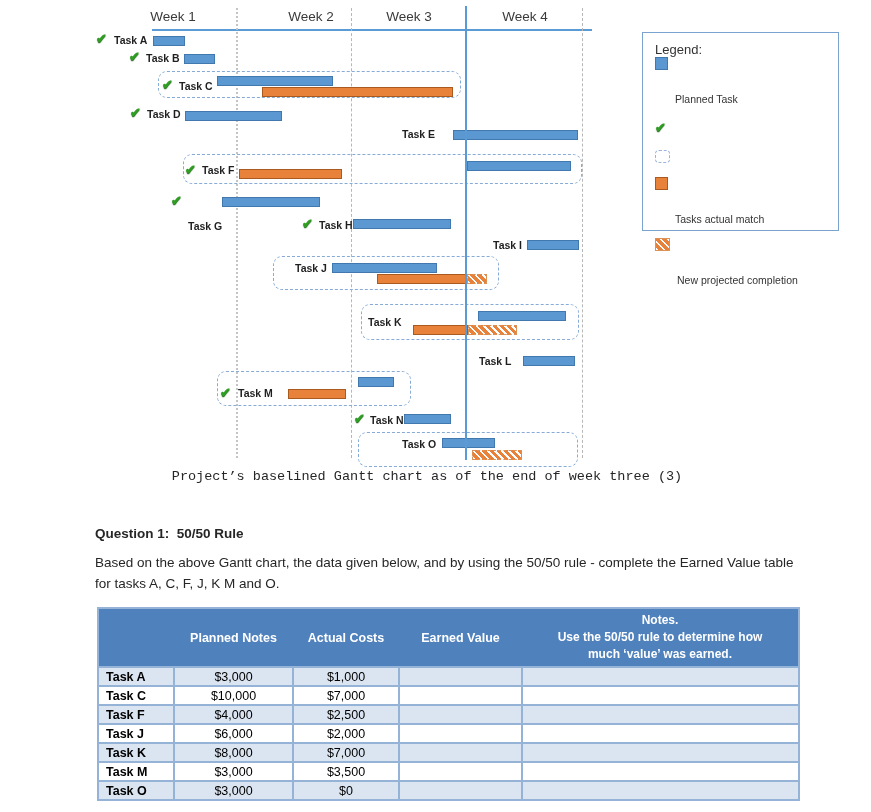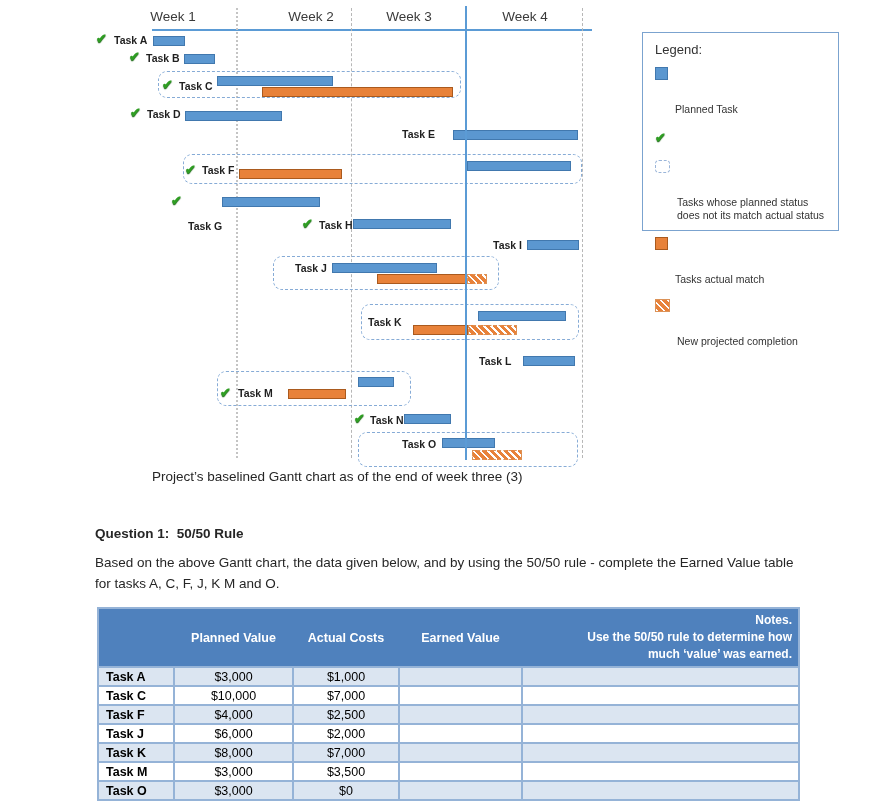--- a/index.html
+++ b/index.html
@@ -14,25 +14,25 @@
   .gridline.dotted{border-left:2px dotted #c4c4c4;}
   .nowline{position:absolute;left:465px;top:6px;width:2px;height:454px;background:#5b9bd5;z-index:6;}
   .week-label{position:absolute;top:9px;transform:translateX(-50%);font-size:13.5px;color:#3a3a3a;white-space:nowrap;z-index:2;text-align:center;}
   .mismatch-box{position:absolute;border:1.5px dashed #86abd6;border-radius:9px;background:transparent;z-index:2;box-sizing:border-box;}
   .bar{position:absolute;height:10px;box-sizing:border-box;z-index:4;}
   .bar.planned{background:#5b97d0;border:1px solid #4178ae;}
   .bar.actual{background:#e8823a;border:1px solid #aa5a1e;}
   .bar.projected{background:repeating-linear-gradient(45deg,#ffffff 0 2px,#e8823a 2px 5px);border:1px dashed #dc9257;}
   .task-label{position:absolute;font-size:10.5px;font-weight:700;color:#1f1f1f;white-space:nowrap;z-index:5;}
   .check{position:absolute;font-size:13px;font-weight:700;color:#2f9e23;text-shadow:0 1px 1px #1a6314;z-index:5;line-height:13px;}
-  .caption{position:absolute;left:152px;top:469px;width:550px;font-size:13.5px;color:#262626;}
+  .caption{position:absolute;left:152px;top:469px;width:550px;text-align:center;font-size:13.5px;color:#262626;font-family:Liberation Mono, monospace;}
   
   .legend{position:absolute;left:642px;top:32px;width:197px;height:199px;box-sizing:border-box;
     border:1.5px solid #7ba3cf;background:#fff;padding:9px 8px 8px 12px;z-index:7;}
-  .legend-title{font-size:13px;color:#333;margin-bottom:10px;}
+  .legend-title{font-size:13px;color:#333;}
   .legend-item{display:flex;gap:7px;align-items:flex-start;font-size:10.5px;color:#333;line-height:1.3;}
   .legend-item .txt{white-space:pre-line;margin-top:36px;}
   .swatch{width:13px;height:13px;flex:0 0 auto;box-sizing:border-box;}
   .swatch.sw-planned{background:#5b97d0;border:1px solid #4178ae;}
   .swatch.sw-actual{background:#e8823a;border:1px solid #aa5a1e;}
   .swatch.sw-projected{background:repeating-linear-gradient(45deg,#ffffff 0 2px,#e8823a 2px 5px);border:1px solid #dc9257;width:15px;}
   .swatch.sw-dashed{width:15px;border:1.5px dashed #9ab5d9;border-radius:4px;background:#fff;}
   .check-inline{font-size:13px;font-weight:700;color:#2f9e23;text-shadow:0 1px 1px #1a6314;flex:0 0 auto;line-height:13px;}
   .mb14{margin-bottom:14px;} .mb16{margin-bottom:16px;} .mb12{margin-bottom:12px;}
   
@@ -40,21 +40,21 @@
   .q-body{position:absolute;left:95px;top:552px;font-size:13.5px;color:#262626;line-height:21px;}
   .q-body div{white-space:nowrap;}
   
   .ev-table{position:absolute;left:97px;top:607px;width:701px;border-collapse:collapse;table-layout:fixed;
     font-size:12.5px;color:#000;}
   .ev-table th,.ev-table td{border:2px solid #95b3d7;padding:0;box-sizing:border-box;}
   .ev-table thead th{background:#4f81bd;color:#fff;font-weight:700;border-left:none;border-right:none;text-align:center;vertical-align:middle;}
   .ev-table thead th:first-child{border-left:2px solid #95b3d7;}
   .ev-table thead th:last-child{border-right:2px solid #95b3d7;}
   .ev-table thead tr{height:54px;}
-  .ev-table thead th.notes-h{text-align:right;vertical-align:top;padding:3px 6px;white-space:pre-line;line-height:17px;font-size:12px;}
+  .ev-table thead th.notes-h{text-align:center;vertical-align:top;padding:3px 6px;white-space:pre-line;line-height:17px;font-size:12px;}
   .ev-table tbody tr{height:19px;}
   .ev-table tbody tr.row-blue{background:#dbe5f1;}
   .ev-table tbody tr.row-white{background:#ffffff;}
   .ev-table td.task-cell{font-weight:700;text-align:left;padding-left:7px;}
   .ev-table td.val-cell{text-align:center;}
 </style>
 </head>
 <body>
 
 <div id="gantt">
@@ -132,22 +132,20 @@
   <div class="legend-title">Legend:</div>
   <div class="legend-item mb14">
     <span class="swatch sw-planned"></span>
     <span class="txt">Planned Task</span>
   </div>
   <div class="legend-item mb16">
     <span class="check-inline">✔</span>
   </div>
   <div class="legend-item mb14">
     <span class="swatch sw-dashed"></span>
-    <span class="txt">Tasks whose planned status
-does not its match actual status</span>
   </div>
   <div class="legend-item mb12">
     <span class="swatch sw-actual"></span>
     <span class="txt">Tasks actual match</span>
   </div>
   <div class="legend-item">
     <span class="swatch sw-projected"></span>
     <span class="txt">New projected completion</span>
   </div>
 </div>
@@ -162,21 +160,21 @@
   <colgroup>
     <col style="width:76px">
       <col style="width:119px">
       <col style="width:106px">
       <col style="width:123px">
       <col style="width:277px">
   </colgroup>
   <thead>
     <tr>
       <th></th>
-      <th>Planned Value</th>
+      <th>Planned Notes</th>
       <th>Actual Costs</th>
       <th>Earned Value</th>
       <th class="notes-h">Notes.
 Use the 50/50 rule to determine how
 much ‘value’ was earned.</th>
     </tr>
   </thead>
   <tbody>
       <tr class="row-blue">
         <td class="task-cell">Task A</td>

